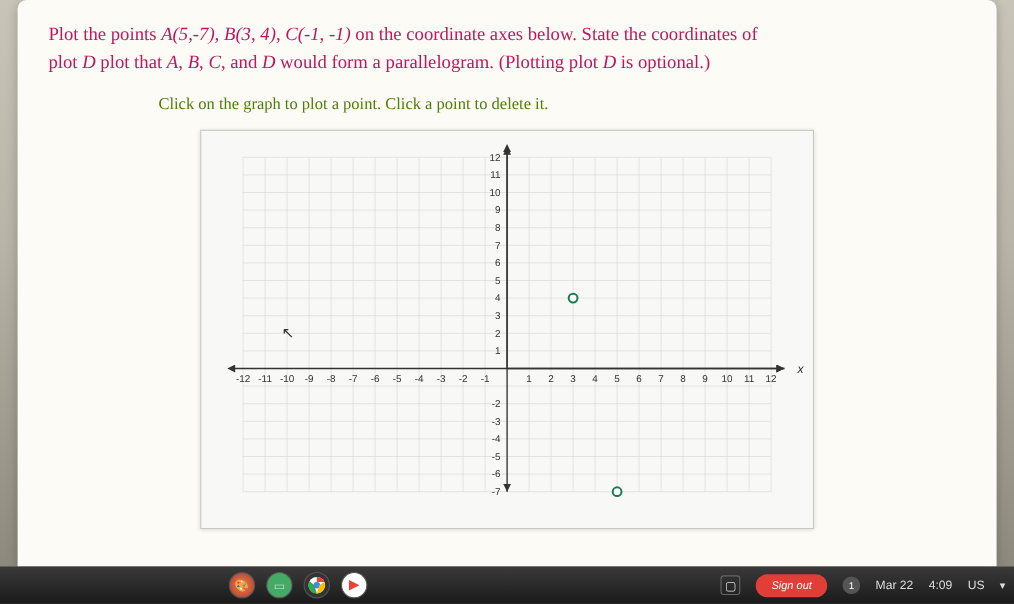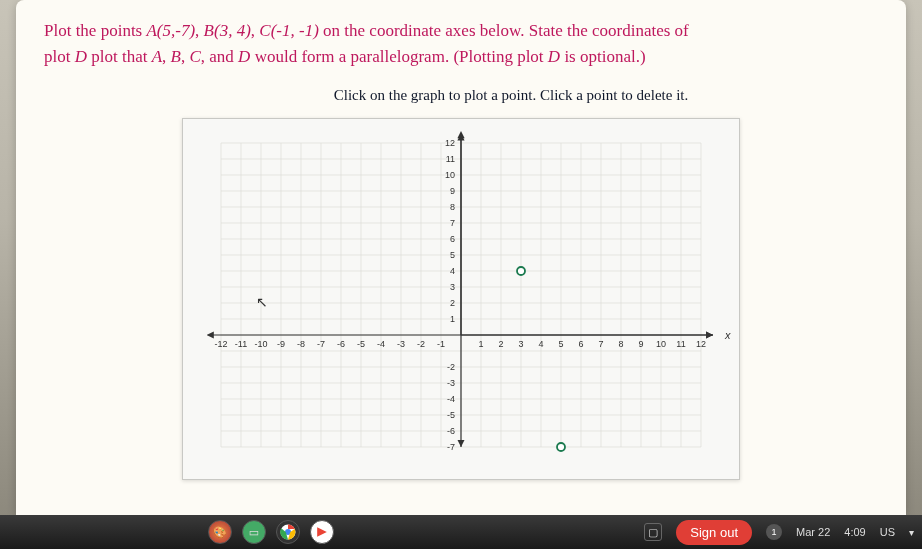--- a/index.html
+++ b/index.html
@@ -20,22 +20,22 @@
       box-shadow: 0 2px 10px rgba(0,0,0,.2);
     }
     .problem {
       font-size: 17px;
       line-height: 1.5;
       color: #be185d;
       margin-bottom: 18px;
     }
     .instruction {
       font-size: 15px;
-      color: #0f172a;
-      text-align: center;
+      color: #4d7c0f;
+      text-align: left;
       margin: 0 0 14px 100px;
     }
     .italic { font-style: italic; }
     .graph-wrap {
       display: flex;
       justify-content: center;
     }
     .graph {
       background: #f8f8f6;
       border: 1px solid #c8c8c4;
@@ -70,21 +70,21 @@
     .tb-left { display: flex; gap: 10px; align-items: center; margin-left: 200px; }
     .tb-icon {
       width: 24px; height: 24px; border-radius: 50%;
       display: flex; align-items: center; justify-content: center;
       background: #333; border: 1px solid #555;
     }
     .tb-right { margin-left: auto; display: flex; align-items: center; gap: 14px; }
     .sign-out {
       background: #e03e36; color: #fff;
       padding: 5px 14px; border-radius: 14px;
-      font-size: 13px; font-weight: 500;
+      font-size: 10px; font-weight: 500; font-style: italic;
     }
     .notif { background:#555; color:#fff; border-radius:50%; width:16px; height:16px; display:flex; align-items:center; justify-content:center; font-size:9px;}
     .sys-icon { width:18px; height:18px; border:1px solid #666; border-radius:3px; display:flex; align-items:center; justify-content:center;}
     .flag { font-size: 10px; }
   </style>
 </head>
 <body>
 
 <div class="page">
 

